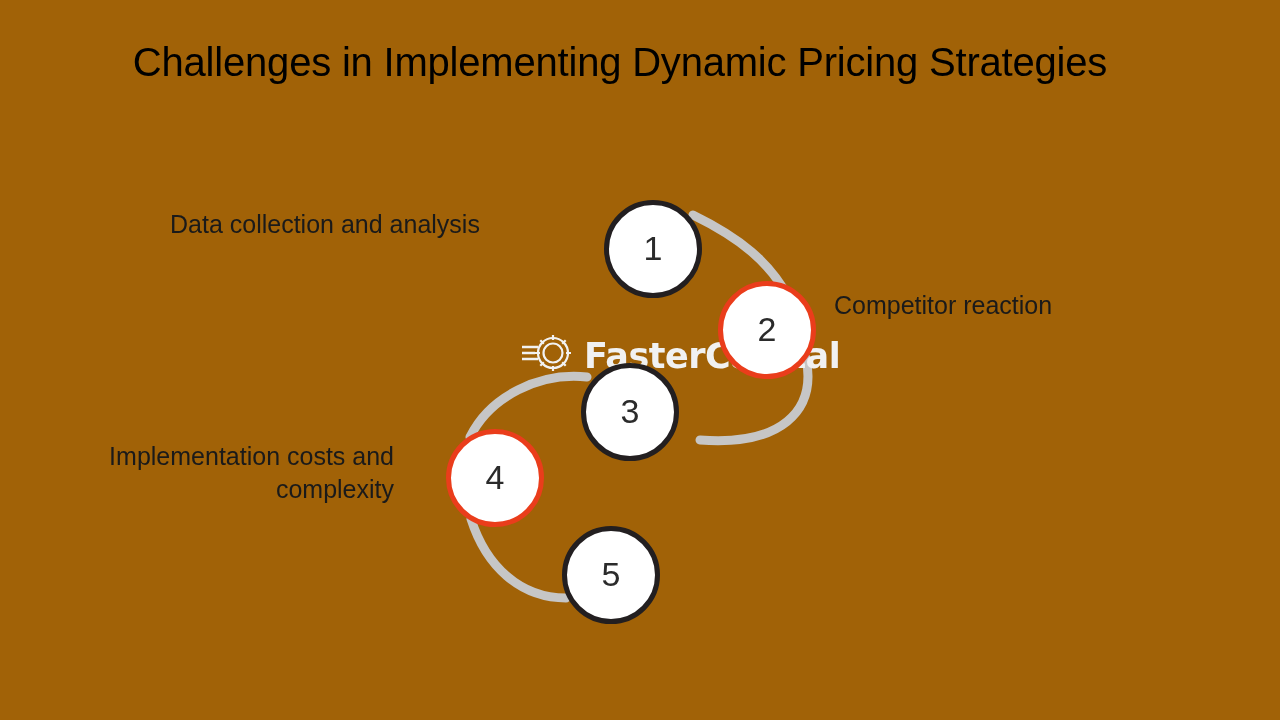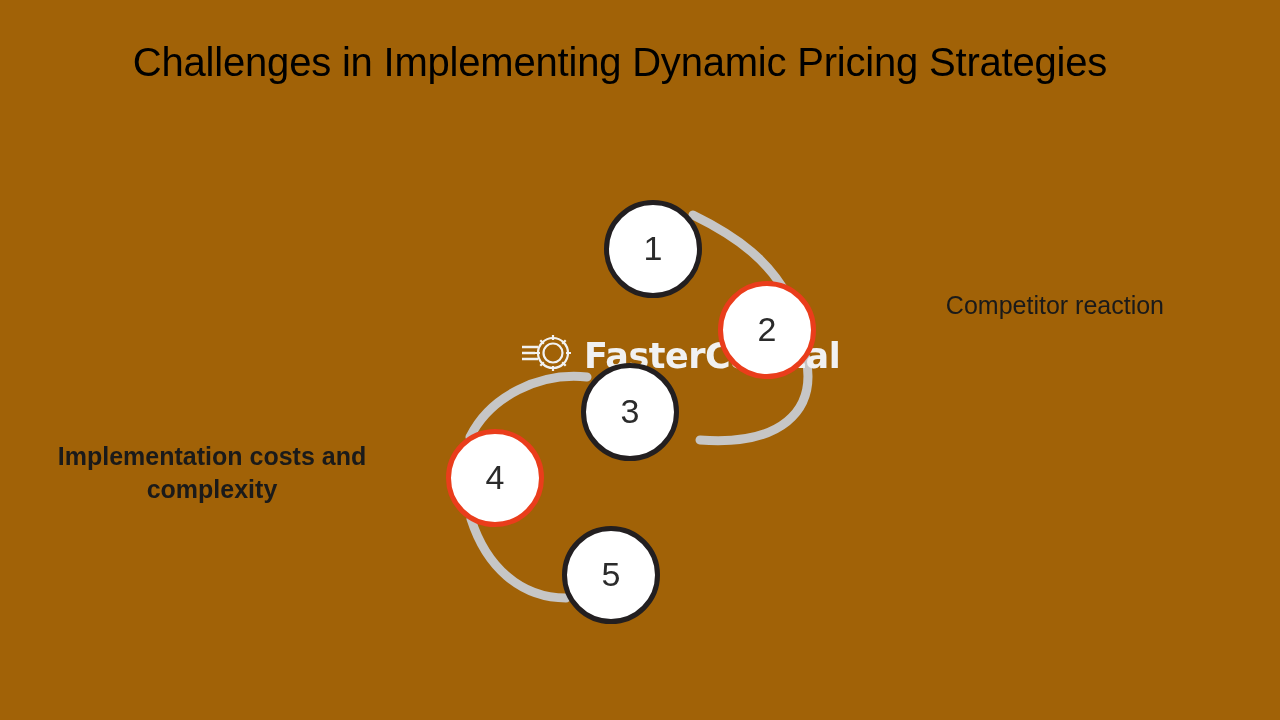--- a/index.html
+++ b/index.html
@@ -112,23 +112,23 @@
   
   .label {
     position: absolute;
     font-size: 25px;
     line-height: 33px;
     color: #1a1a1a;
     font-family: "Liberation Sans", sans-serif;
     white-space: pre-line;
   }
   #label-1 { left: 170px; top: 208px; width: 400px; text-align: left; }
-  #label-2 { left: 834px; top: 289px; width: 330px; text-align: right; }
+  #label-2 { left: 834px; top: 289px; width: 330px; text-align: left; }
   #label-3 { left: 748px; top: 411px; width: 340px; text-align: left; }
-  #label-4 { left: 22px;  top: 440px; width: 380px; text-align: center; font-weight: bold; }
+  #label-4 { left: 14px;  top: 440px; width: 380px; text-align: right; }
   #label-5 { left: 672px; top: 530px; width: 300px; text-align: left; }
 </style>
 </head>
 <body>
 
 <div id="slide">
 
   <h1 id="title">Challenges in Implementing Dynamic Pricing Strategies</h1>
 
   <div id="diagram">
@@ -167,18 +167,19 @@
     <div class="node dark" id="node-3">
       <span class="num">3</span>
     </div>
     <div class="node accent" id="node-4">
       <span class="num">4</span>
     </div>
     <div class="node dark" id="node-5">
       <span class="num">5</span>
     </div>
 
+    <div class="label" id="label-1">Data collection and analysis</div>
     <div class="label" id="label-2">Competitor reaction</div>
     <div class="label" id="label-4">Implementation costs and
 complexity</div>
 
   </div>
 </div>
 
 </body></html>

